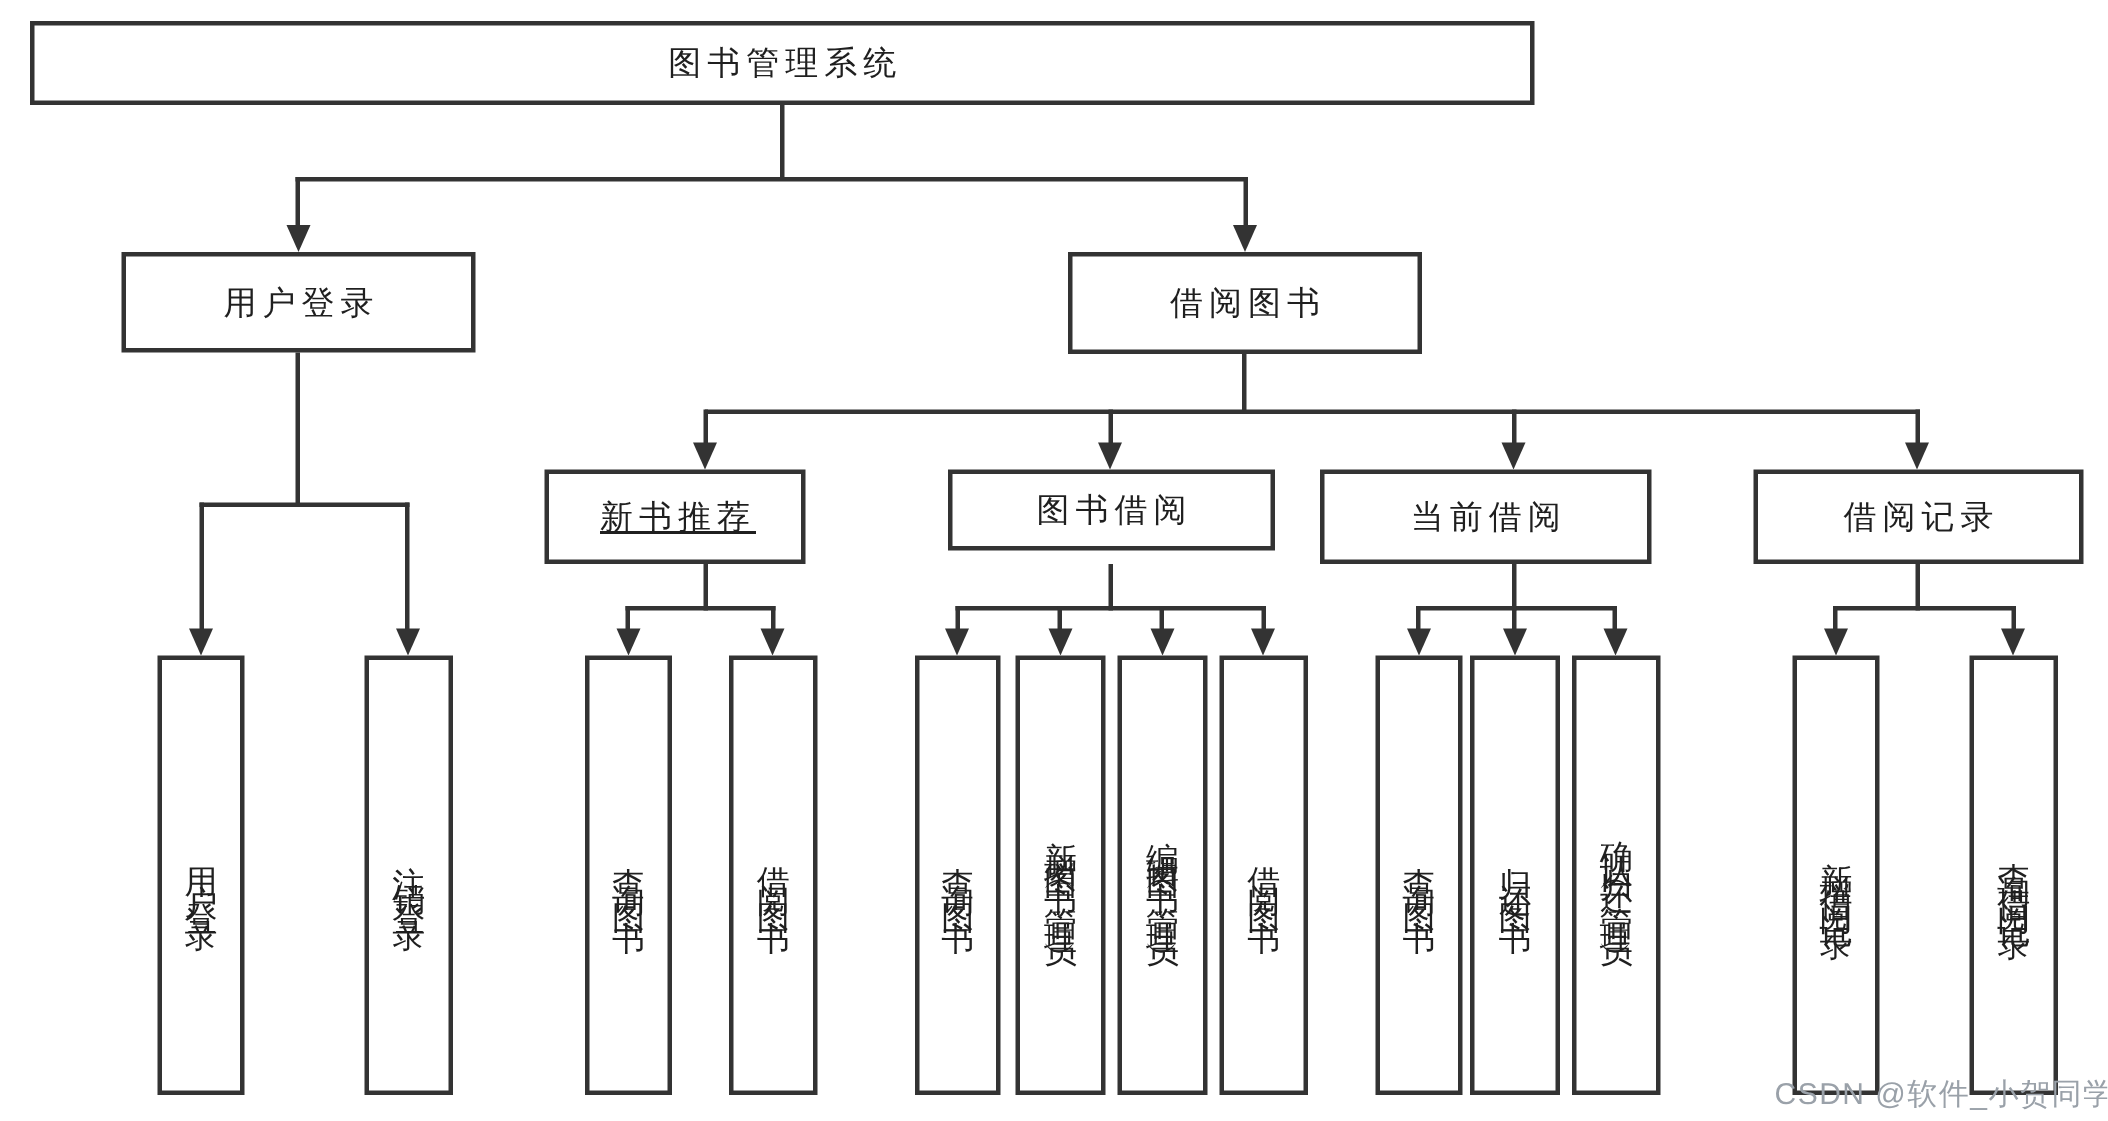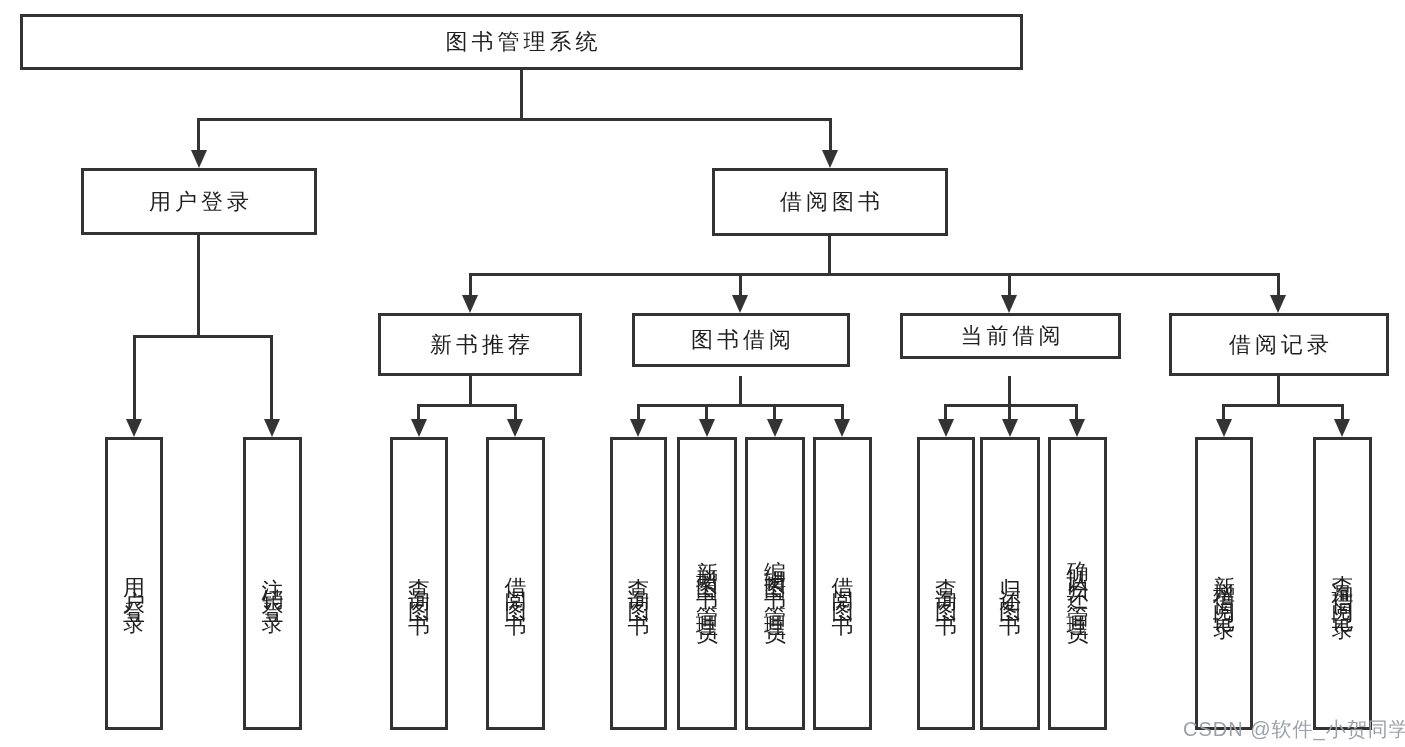--- a/index.html
+++ b/index.html
@@ -63,27 +63,27 @@
   <div class="hline" style="left:470px;top:273px;width:810px;"></div>
   <div class="vline" style="left:469px;top:273px;height:26px;"></div>
   <div class="arrow" style="left:462px;top:295px;"></div>
   <div class="vline" style="left:739px;top:273px;height:26px;"></div>
   <div class="arrow" style="left:732px;top:295px;"></div>
   <div class="vline" style="left:1008px;top:273px;height:26px;"></div>
   <div class="arrow" style="left:1001px;top:295px;"></div>
   <div class="vline" style="left:1277px;top:273px;height:26px;"></div>
   <div class="arrow" style="left:1270px;top:295px;"></div>
 
-  <div class="node hlabel" style="left:378px;top:313px;width:204px;height:63px;">
+  <div class="node hlabel" style="left:363px;top:313px;width:174px;height:63px;text-decoration:underline;">
     <span>新书推荐</span>
   </div>
   <div class="node hlabel" style="left:632px;top:313px;width:218px;height:54px;">
     <span>图书借阅</span>
   </div>
-  <div class="node hlabel" style="left:900px;top:313px;width:221px;height:46px;">
+  <div class="node hlabel" style="left:880px;top:313px;width:221px;height:63px;">
     <span>当前借阅</span>
   </div>
   <div class="node hlabel" style="left:1169px;top:313px;width:220px;height:63px;">
     <span>借阅记录</span>
   </div>
 
   <div class="vline" style="left:469px;top:376px;height:31px;"></div>
   <div class="hline" style="left:417px;top:404px;width:100px;"></div>
   <div class="vline" style="left:417px;top:404px;height:18px;"></div>
   <div class="arrow" style="left:411px;top:419px;"></div>

